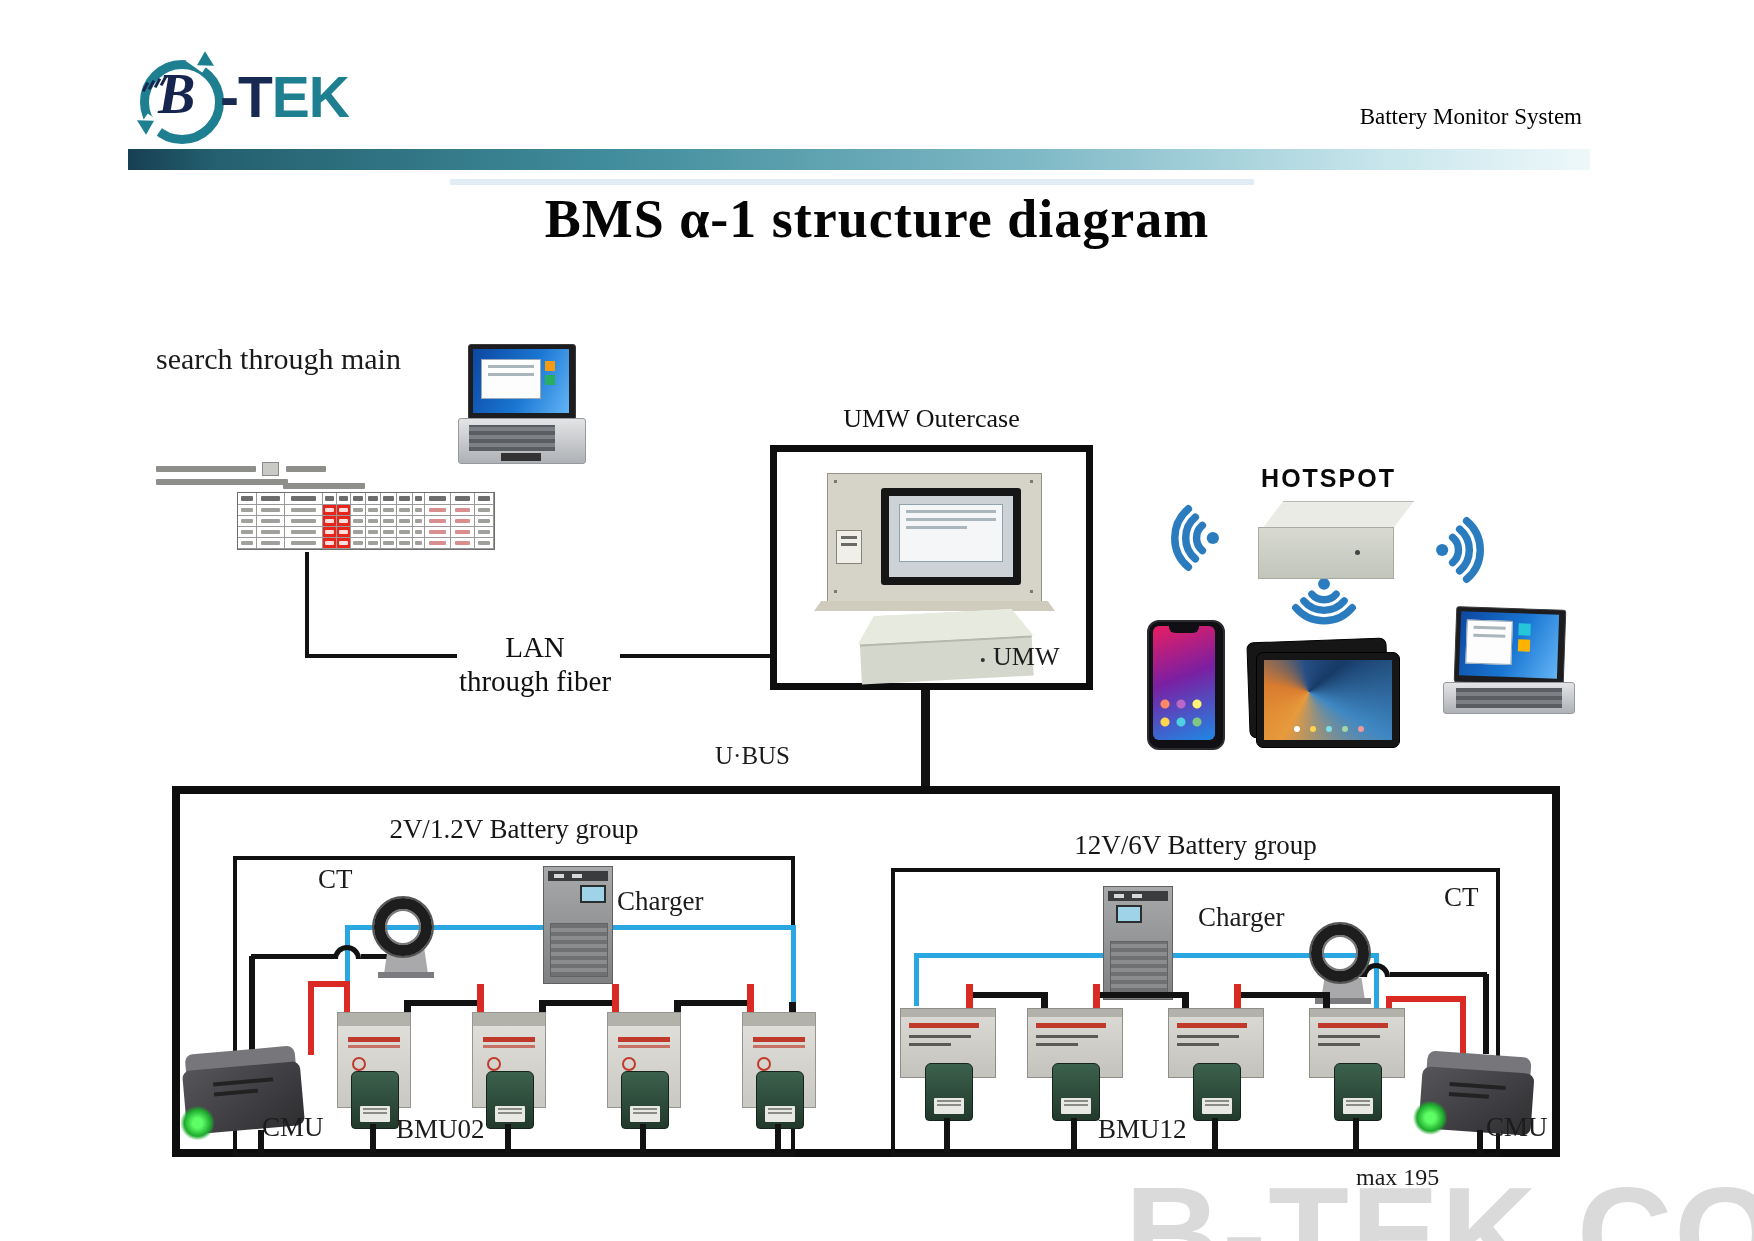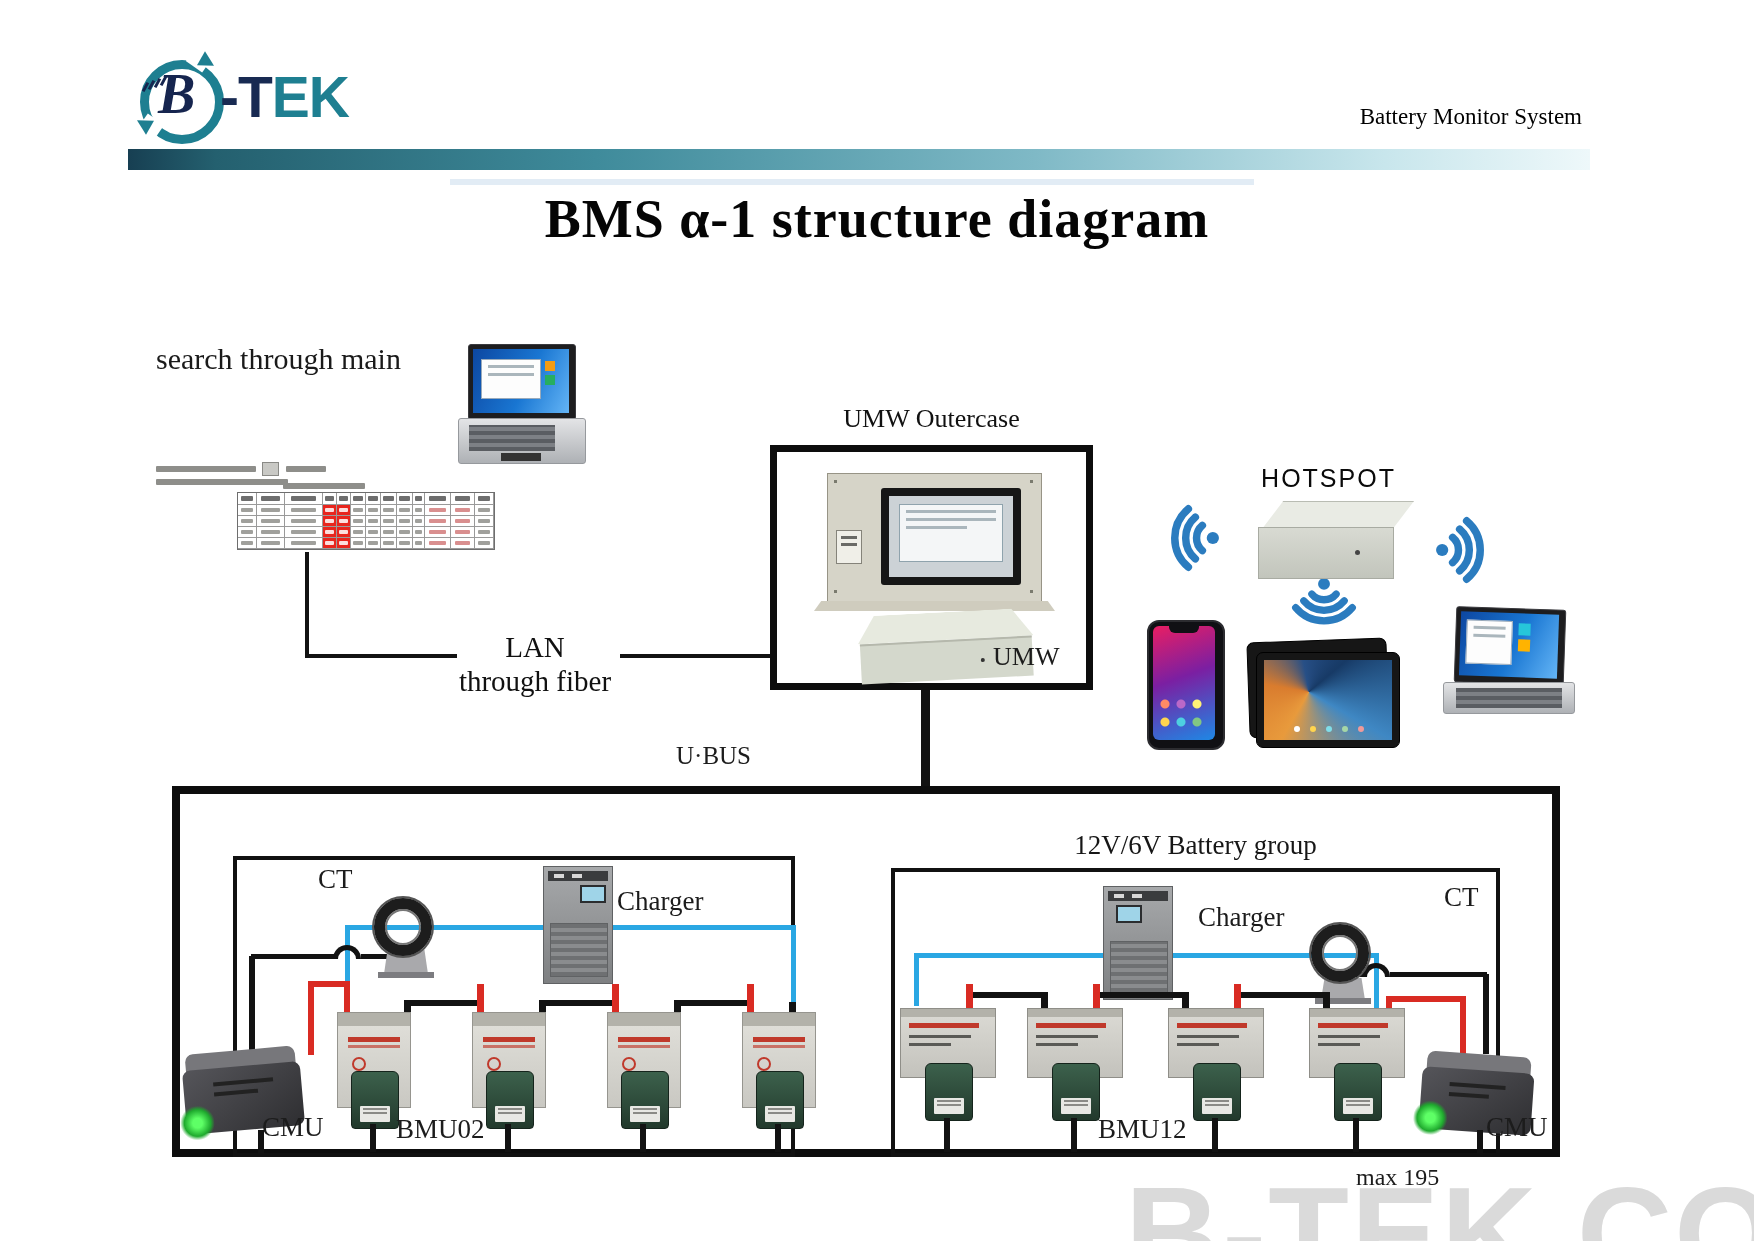--- a/index.html
+++ b/index.html
@@ -58,21 +58,21 @@
   .pswitch{background:#f0efe8;border:1px solid #85837a;}
   .flange{background:#cfccbe;clip-path:polygon(3% 0,97% 0,100% 100%,0 100%);}
   .umw-top{background:#e7eadf;clip-path:polygon(0 100%,100% 100%,88% 0,10% 0);}
   .umw-front{background:#d4d8cc;border-top:2px solid #b5b8ac;}
 
   
   .wifi-badge{background:#0a0a0a;border-radius:26px;}
   .wifi-wi{color:#fff;font-weight:900;font-size:42px;}
   .wifi-fibox{background:#fff;border-radius:14px;display:flex;align-items:center;justify-content:center;}
   .wifi-fi{color:#0a0a0a;font-weight:900;font-size:40px;}
-  .hotspot{font-weight:400;font-size:25px;letter-spacing:2px;color:#0a0a0a;}
+  .hotspot{font-weight:700;font-size:25px;letter-spacing:2px;color:#0a0a0a;}
   .router-top{background:#e9ebe4;border:1px solid #b9bcb3;clip-path:polygon(0 100%,86% 100%,100% 0,14% 0);}
   .router-front{background:linear-gradient(#d8dad2,#c2c5bc);border:1px solid #a8aba2;}
 
   
   .phone{background:#101014;border-radius:12px;border:2px solid #2c2c30;}
   .phone-screen{border-radius:6px;
     background:
       radial-gradient(circle at 12px 96px,#ffd54f 4px,transparent 5px),
       radial-gradient(circle at 28px 96px,#4dd0e1 4px,transparent 5px),
       radial-gradient(circle at 44px 96px,#81c784 4px,transparent 5px),
@@ -408,21 +408,21 @@
 
   <div class="abs" style="left:858px;top:610px;width:176px;height:70px;transform:rotate(-3deg);">
     <div class="abs umw-top" style="left:0;top:2px;width:176px;height:28px;"></div>
     <div class="abs umw-front" style="left:2px;top:30px;width:172px;height:38px;">
       <div class="abs" style="left:120px;top:18px;width:4px;height:4px;background:#333;border-radius:50%;"></div>
     </div>
   </div>
   <div class="abs lbl" style="left:993px;top:642px;font-size:26px;">UMW</div>
 
   <div class="abs wire-k" style="left:921px;top:690px;width:9px;height:96px;"></div>
-  <div class="abs lbl" style="left:676px;top:742px;font-size:25px;">U·BUS</div>
+  <div class="abs lbl" style="left:715px;top:742px;font-size:25px;">U·BUS</div>
 
   <div class="abs hotspot sans center" style="left:1247px;top:464px;width:163px;">HOTSPOT</div>
 
   <svg class="abs" style="left:1150px;top:504px;" width="74" height="68" viewBox="0 0 100 100">
     <g fill="none" stroke="#2b7cbf" stroke-width="11" stroke-linecap="round">
       <path d="M 72.6 68.4 A 24 24 0 0 1 72.6 31.6"></path>
       <path d="M 62.3 80.6 A 40 40 0 0 1 62.3 19.4"></path>
       <path d="M 52 92.9 A 56 56 0 0 1 52 7.1"></path>
     </g>
     <circle cx="88" cy="50" r="9" fill="#2b7cbf"></circle>
@@ -476,20 +476,21 @@
         <div class="abs" style="left:58px;top:26px;width:12px;height:12px;background:#ffb300;"></div>
       </div>
     </div>
     <div class="abs lap-base" style="left:0;top:74px;width:130px;height:30px;">
       <div class="abs lap-keys" style="left:12px;top:5px;width:106px;height:20px;"></div>
     </div>
   </div>
 
   <div class="abs outerbox" style="left:172px;top:786px;width:1372px;height:355px;"></div>
 
+  <div class="abs gtitle center" style="left:233px;top:814px;width:562px;">2V/1.2V Battery group</div>
   <div class="abs innerbox" style="left:233px;top:856px;width:554px;height:293px;"></div>
 
   <div class="abs lbl" style="left:318px;top:864px;">CT</div>
   <div class="abs lbl" style="left:617px;top:886px;">Charger</div>
 
   <div class="abs wire-b" style="left:347px;top:925px;width:200px;height:5px;"></div>
   <div class="abs wire-b" style="left:611px;top:925px;width:185px;height:5px;"></div>
   <div class="abs wire-b" style="left:345px;top:925px;width:5px;height:80px;"></div>
   <div class="abs wire-b" style="left:791px;top:925px;width:5px;height:80px;"></div>
   <div class="abs wire-k" style="left:251px;top:954px;width:84px;height:5px;"></div>

